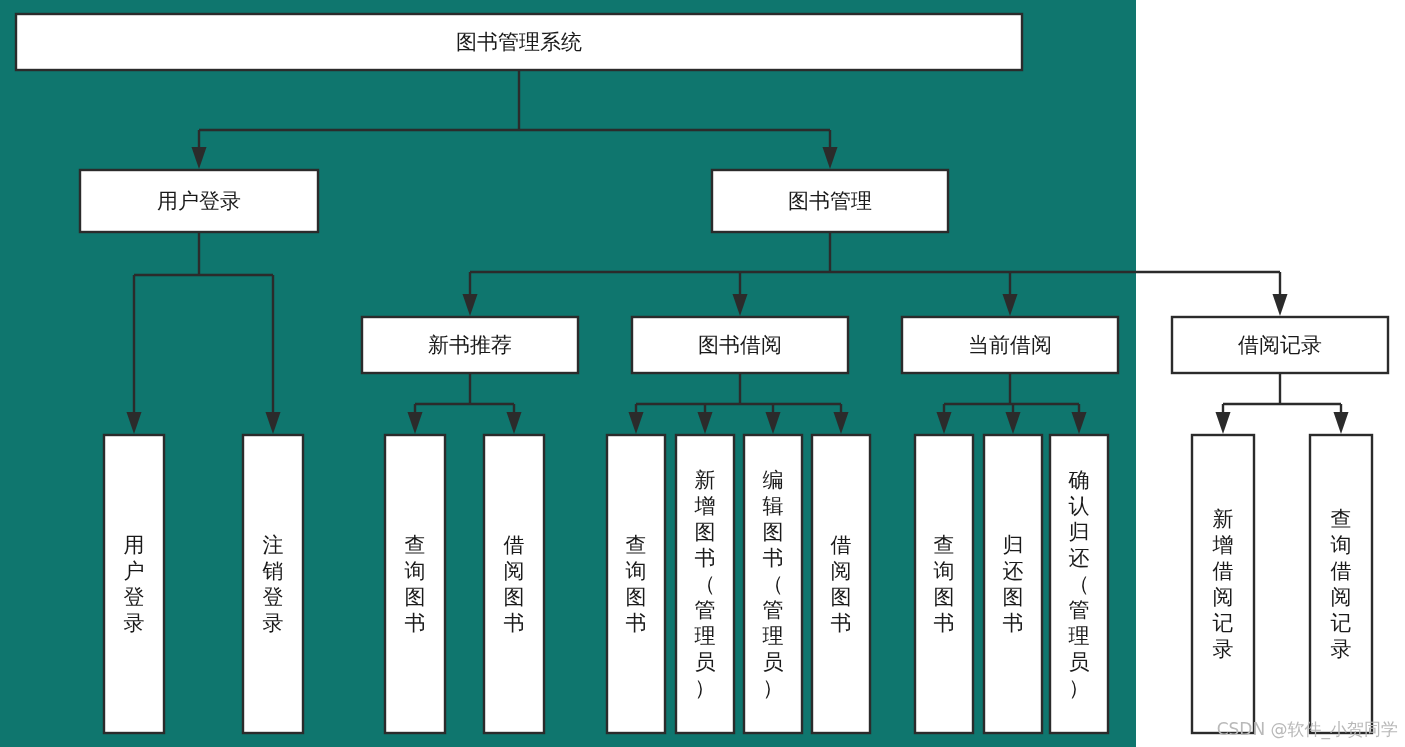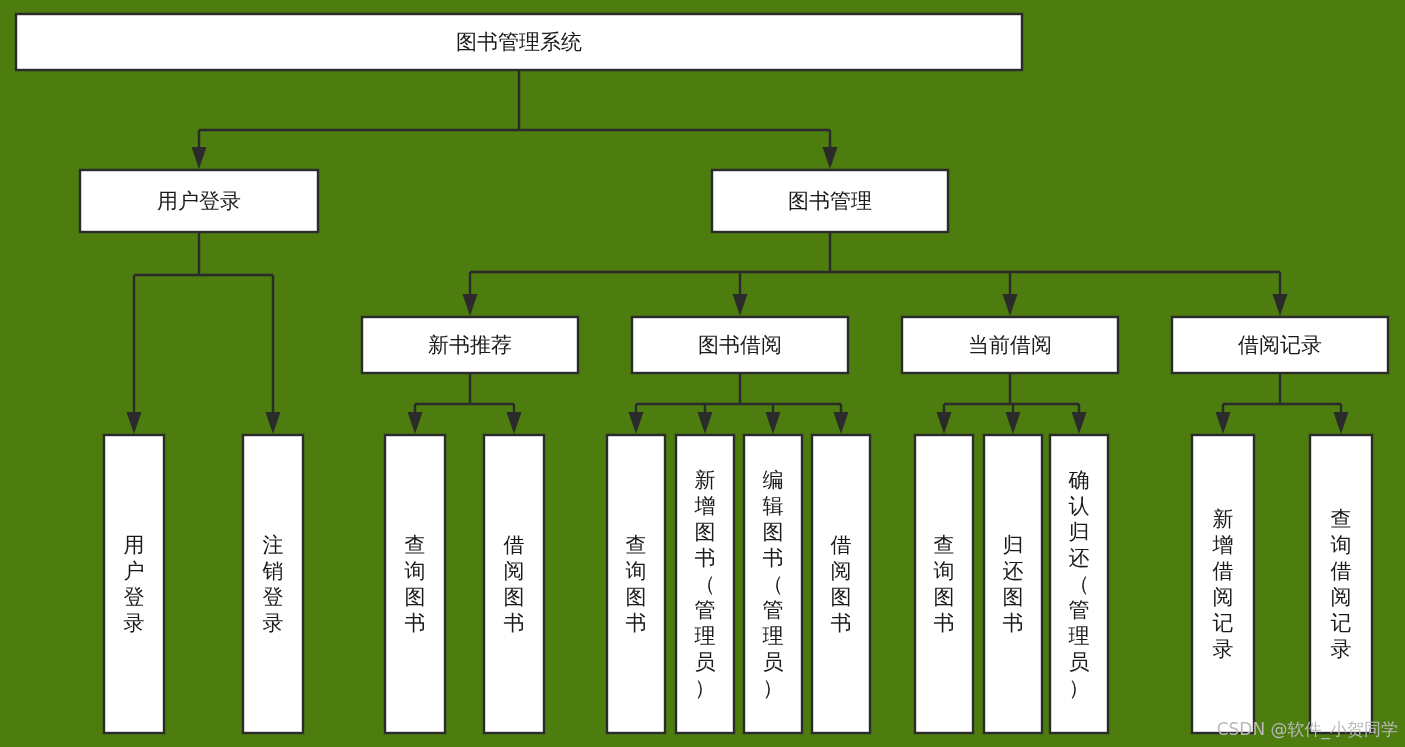--- a/index.html
+++ b/index.html
@@ -9,23 +9,23 @@
     background: #ffffff;
   }
   body {
     width: 1405px;
     height: 747px;
     overflow: hidden;
     font-family: "DejaVu Sans", "Liberation Sans", sans-serif;
   }
   #diagram-root {
     position: relative;
-    width: 1405px;
+    width: 1136px;
     height: 747px;
-    background: #4d7c0f;
+    background: #0f766e;
   }
   svg#flow-svg {
     position: absolute;
     left: 0;
     top: 0;
     width: 1405px;
     height: 747px;
     display: block;
   }
   .node-box {

